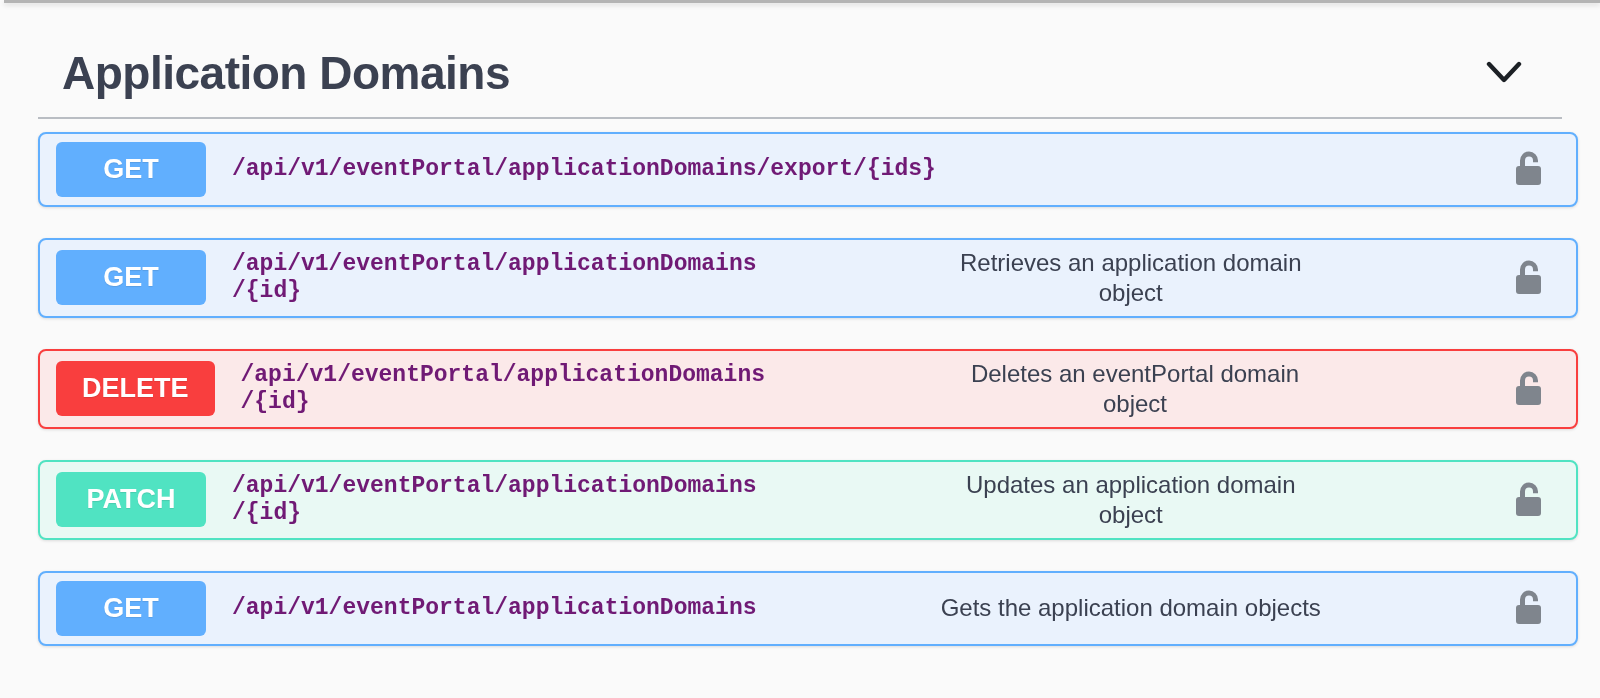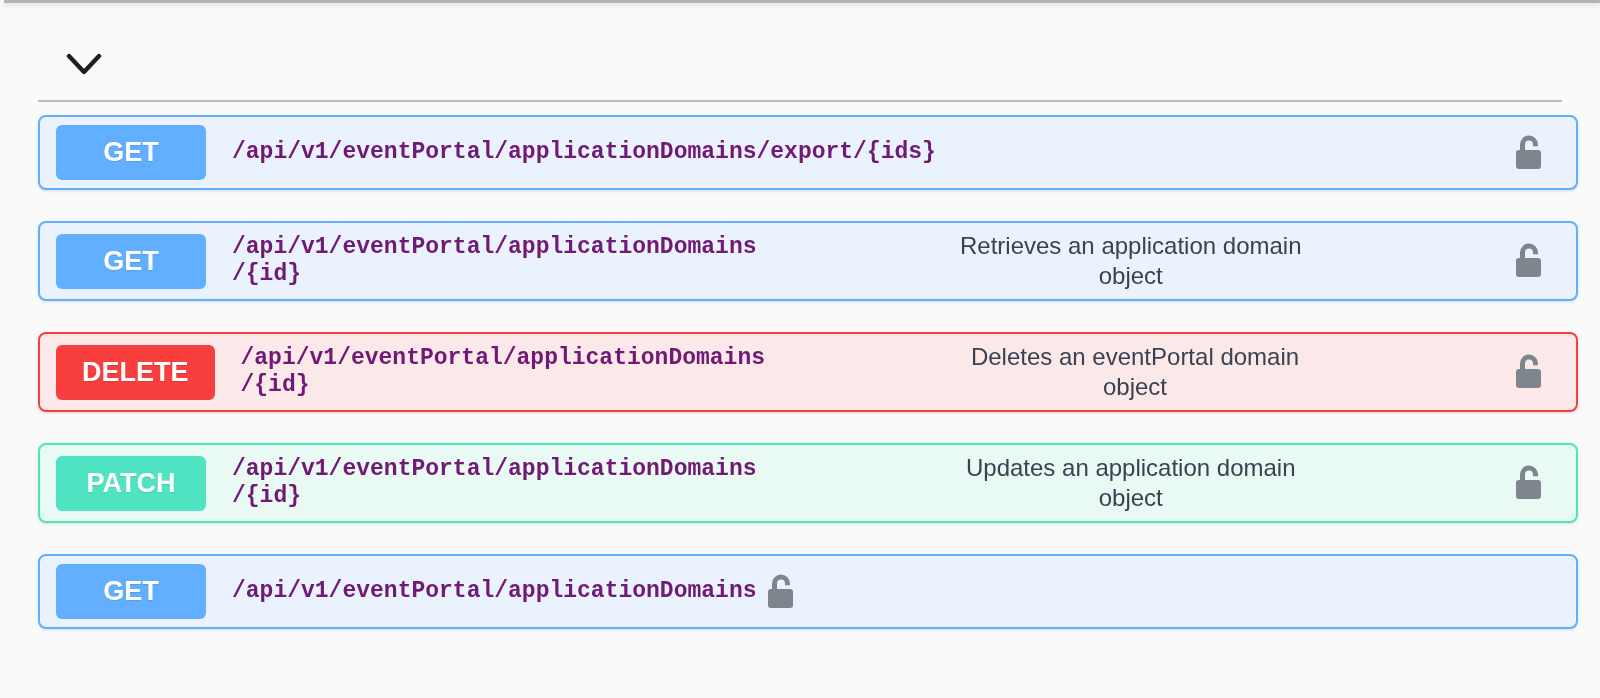--- a/index.html
+++ b/index.html
@@ -91,20 +91,21 @@
     flex: 0 0 auto;
   }
 </style>
 </head>
 <body>
 
 <div class="top-rule"></div>
 
 <div class="container">
   <div class="section-header">
+    <div class="section-title">Application Domains</div>
     <button class="chevron-button">
       <span>
         <svg width="36" height="26" viewBox="0 0 36 26">
           <path d="M3 4 L18 20 L33 4" fill="none" stroke="#1c2025" stroke-width="4.4" stroke-linecap="round" stroke-linejoin="round"></path>
         </svg>
       </span>
     </button>
   </div>
   <div class="section-divider"></div>
 
@@ -175,20 +176,23 @@
           <rect x="3" y="16" width="25" height="19" rx="3" fill="#7f858d"></rect>
           <path d="M9.5 16 V10.5 a6.5 6.5 0 0 1 13 0 v1.8" fill="none" stroke="#7f858d" stroke-width="5"></path>
         </svg>
       </span>
     </button>
   </div>
 
   <div class="endpoint endpoint--get">
     <span class="method-badge method-badge--get">GET</span>
     <span class="endpoint-path">/api/v1/eventPortal/applicationDomains</span>
+    <span class="endpoint-desc-wrap">
+      <span class="endpoint-desc">Gets the application domain objects</span>
+    </span>
     <button class="lock-button">
       <span>
         <svg width="31" height="38" viewBox="0 0 31 38">
           <rect x="3" y="16" width="25" height="19" rx="3" fill="#7f858d"></rect>
           <path d="M9.5 16 V10.5 a6.5 6.5 0 0 1 13 0 v1.8" fill="none" stroke="#7f858d" stroke-width="5"></path>
         </svg>
       </span>
     </button>
   </div>
 </div>

